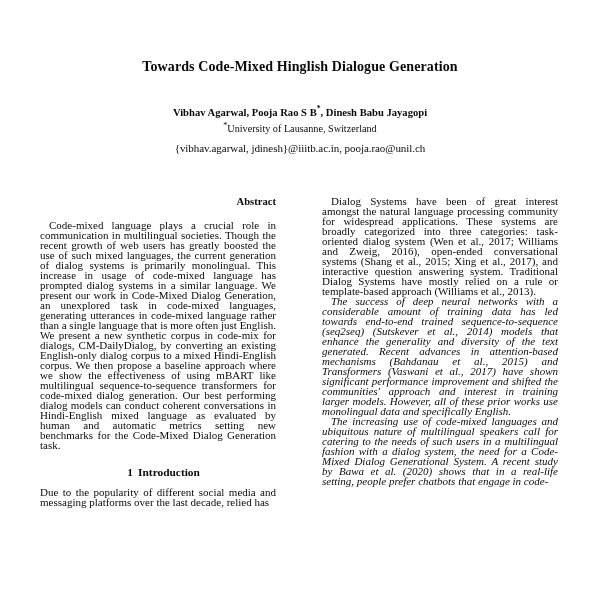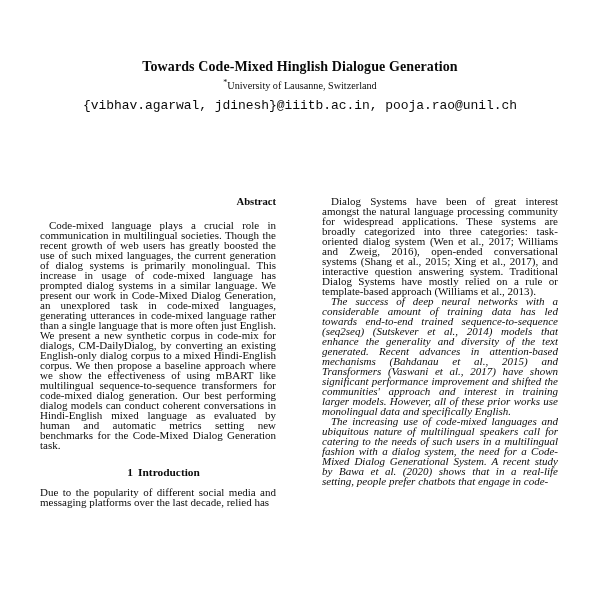--- a/index.html
+++ b/index.html
@@ -51,22 +51,22 @@
     font-size: 10.2px;
     line-height: 1.38;
     margin-top: 1px;
   }
   .affil .sup {
     font-size: 8px;
     vertical-align: super;
   }
   .emails {
     margin-top: 4px;
-    font-family: Liberation Mono, monospace;
-    font-size: 13px;
+    font-family: Liberation Serif, serif;
+    font-size: 11px;
     letter-spacing: -0.05px;
     line-height: 1.4;
   }
 
   
   .columns {
     position: absolute;
     top: 196px;
     left: 0;
     width: 600px;
@@ -116,20 +116,23 @@
 </style>
 </head>
 <body>
 
 <div class="page">
 
   <div class="header">
 
     <div class="paper-title">Towards Code-Mixed Hinglish Dialogue Generation</div>
 
+    <div class="authors">
+      <span>Vibhav Agarwal, Pooja Rao S B</span><span class="sup">*</span><span>, Dinesh Babu Jayagopi</span>
+    </div>
 
 
     <div class="affil">
       <span class="sup">*</span><span>University of Lausanne, Switzerland</span>
     </div>
 
     <div class="emails">{vibhav.agarwal, jdinesh}@iiitb.ac.in, pooja.rao@unil.ch</div>
   </div>
 
   <div class="columns">

